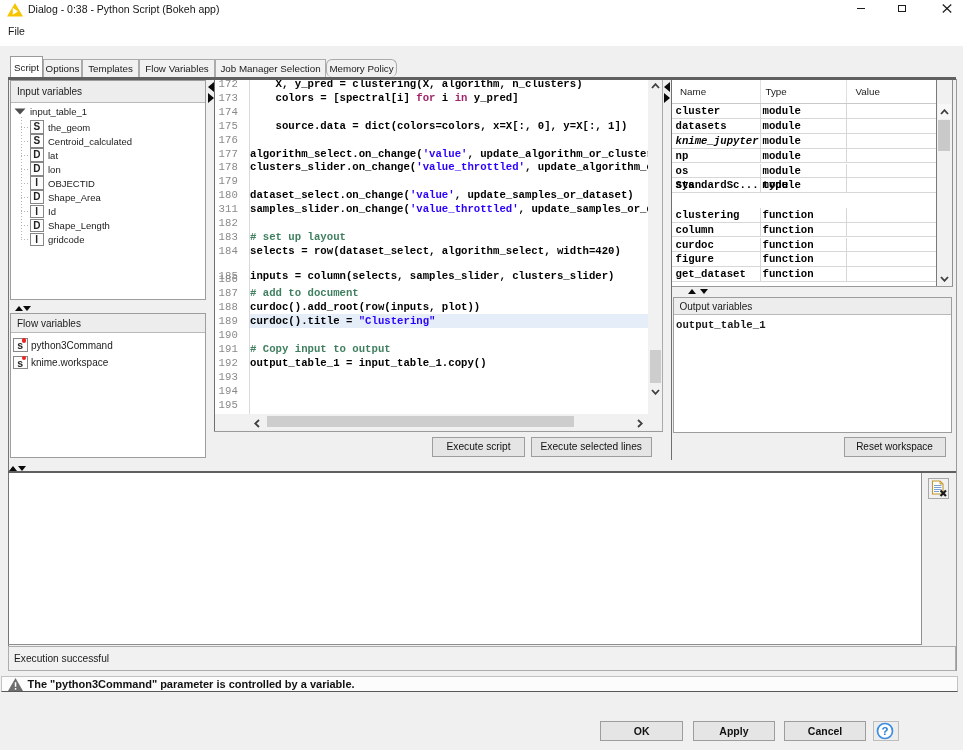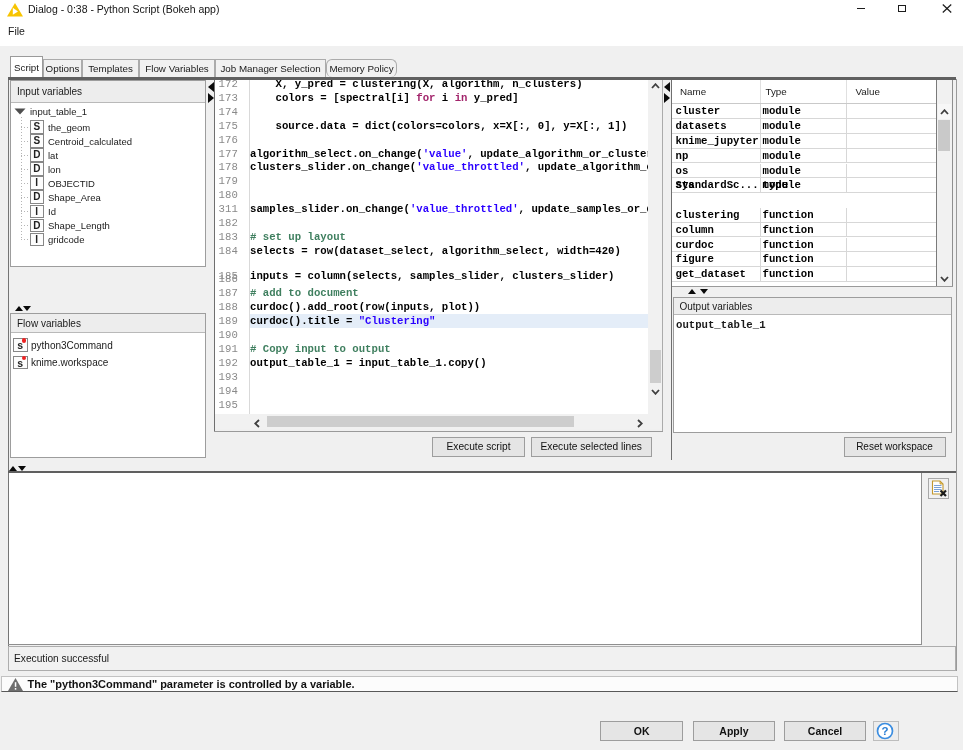--- a/index.html
+++ b/index.html
@@ -58,21 +58,21 @@
 <div class="abs tab" style="left:43px; width:39px;">Options</div>
 <div class="abs tab" style="left:82px; width:57px;">Templates</div>
 <div class="abs tab" style="left:139px; width:76px;">Flow Variables</div>
 <div class="abs tab" style="left:215px; width:111px;">Job Manager Selection</div>
 <div class="abs tab" style="left:326px; width:71px;border-radius:6px;">Memory Policy</div>
 
 <div class="abs" style="left:8px; top:76.8px; width:948px; height:3px; background:#606060; z-index:2;"></div>
 <div class="abs" style="left:7.5px; top:79px; width:1.5px; height:592px; background:#757575;"></div>
 <div class="abs" style="left:955.5px; top:79px; width:1.5px; height:592px; background:#9a9a9a;"></div>
 
-<div class="group" style="left:10px; top:79.8px; width:196px; height:187px;">
+<div class="group" style="left:10px; top:79.8px; width:196px; height:220px;">
   <div class="group-hd" style="height:22.4px; line-height:22px;">Input variables</div>
 </div>
 <div id="tree">
     <div class="abs" style="left:20.5px; top:117px; width:1px; height:123px; background-image:repeating-linear-gradient(to bottom,#b5b5b5 0,#b5b5b5 1px,transparent 1px,transparent 3px);"></div>
     <svg class="abs" style="left:14px; top:108px;" width="12" height="7">
       <path d="M0.5 0.5 L11.5 0.5 L6 6.5 Z" fill="#4f4f4f"></path>
     </svg>
     <div class="trow abs" style="left:30px; top:106px;">input_table_1</div>
     <div class="abs" style="left:21px; top:126.6px; width:8px; height:1px; background-image:repeating-linear-gradient(to right,#b5b5b5 0,#b5b5b5 1px,transparent 1px,transparent 3px);"></div>
     <span class="licon abs" style="left:30px; top:120.1px;">S</span>
@@ -157,20 +157,21 @@
     <div class="cl" style="top: 80.46px;">
       <span class="num">178</span>
       <span class="code">clusters_slider.on_change(<span class="str">'value_throttled'</span>, update_algorithm_or_clusters)</span>
     </div>
     <div class="cl" style="top: 94.42px;">
       <span class="num">179</span>
       <span class="code"></span>
     </div>
     <div class="cl" style="top: 108.38px;">
       <span class="num">180</span>
+      <span class="code">dataset_select.on_change(<span class="str">'value'</span>, update_samples_or_dataset)</span>
     </div>
     <div class="cl" style="top: 122.34px;">
       <span class="num">311</span>
       <span class="code">samples_slider.on_change(<span class="str">'value_throttled'</span>, update_samples_or_dataset)</span>
     </div>
     <div class="cl" style="top: 136.3px;">
       <span class="num">182</span>
       <span class="code"></span>
     </div>
     <div class="cl" style="top: 150.26px;">
@@ -274,21 +275,21 @@
       <span style="position:absolute;left:87.8px;top:0;width:1px;height:14.8px;background:#d7d7d7;"></span>
       <span style="position:absolute;left:173.8px;top:0;width:1px;height:14.8px;background:#d7d7d7;"></span>
     </div>
     <div class="abs" style="left:672px; top:119.1px; width:263.5px; height:14.8px; border-bottom:1px solid #d7d7d7;">
       <span class="vt-cell" style="left:3.5px; top:1px;">datasets</span>
       <span class="vt-cell" style="left:90.5px; top:1px;">module</span>
       <span style="position:absolute;left:87.8px;top:0;width:1px;height:14.8px;background:#d7d7d7;"></span>
       <span style="position:absolute;left:173.8px;top:0;width:1px;height:14.8px;background:#d7d7d7;"></span>
     </div>
     <div class="abs" style="left:672px; top:133.9px; width:263.5px; height:14.8px; border-bottom:1px solid #d7d7d7;">
-      <span class="vt-cell" style="left:3.5px; top:1px;">knime_jupyter</span>
+      <span class="vt-cell" style="left:3.5px; top:1px;font-style:italic;">knime_jupyter</span>
       <span class="vt-cell" style="left:90.5px; top:1px;">module</span>
       <span style="position:absolute;left:87.8px;top:0;width:1px;height:14.8px;background:#d7d7d7;"></span>
       <span style="position:absolute;left:173.8px;top:0;width:1px;height:14.8px;background:#d7d7d7;"></span>
     </div>
     <div class="abs" style="left:672px; top:148.7px; width:263.5px; height:14.8px; border-bottom:1px solid #d7d7d7;">
       <span class="vt-cell" style="left:3.5px; top:1px;">np</span>
       <span class="vt-cell" style="left:90.5px; top:1px;">module</span>
       <span style="position:absolute;left:87.8px;top:0;width:1px;height:14.8px;background:#d7d7d7;"></span>
       <span style="position:absolute;left:173.8px;top:0;width:1px;height:14.8px;background:#d7d7d7;"></span>
     </div>

